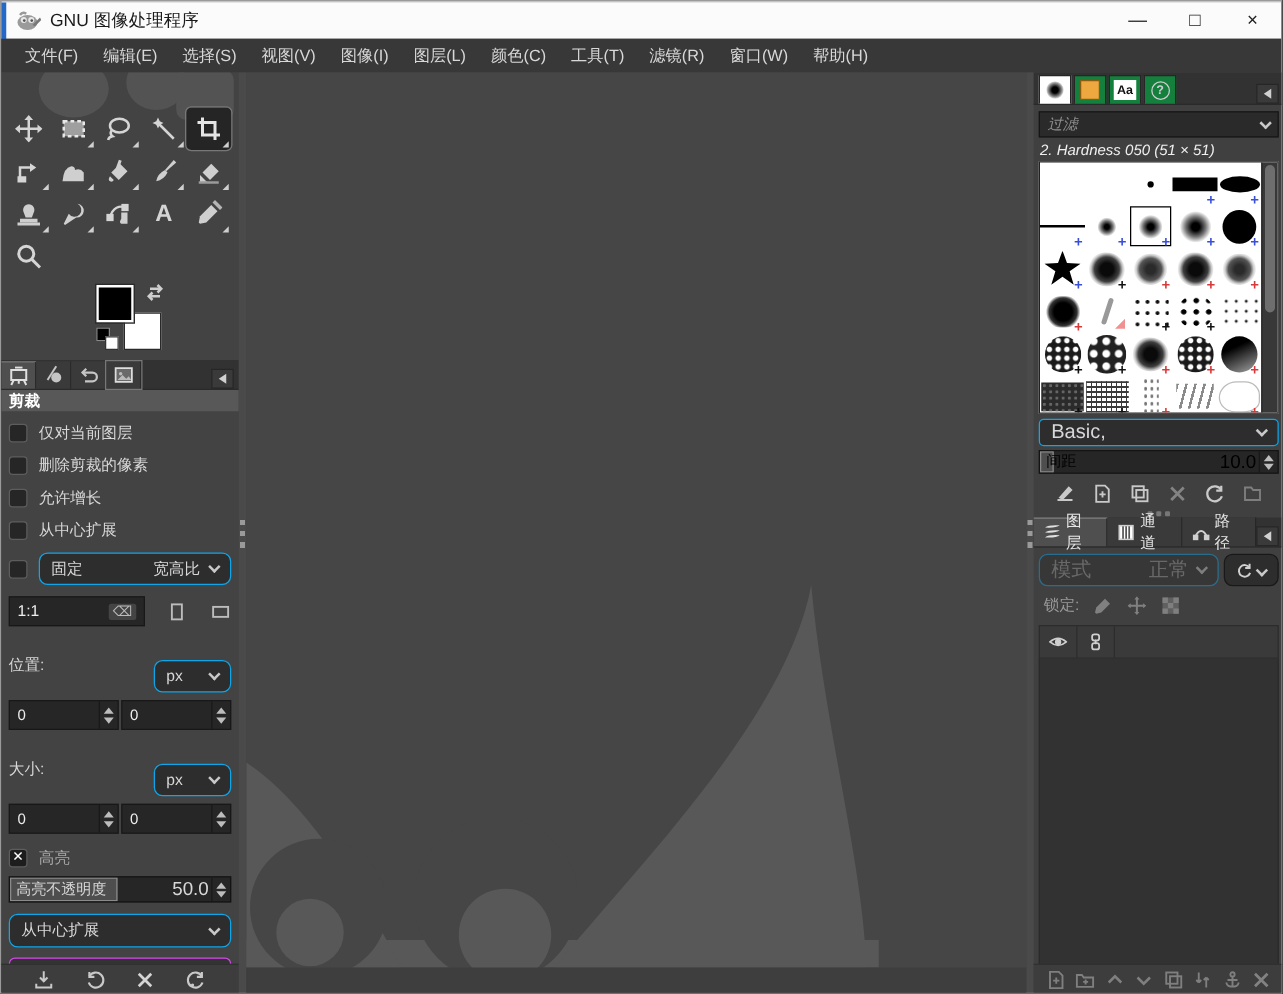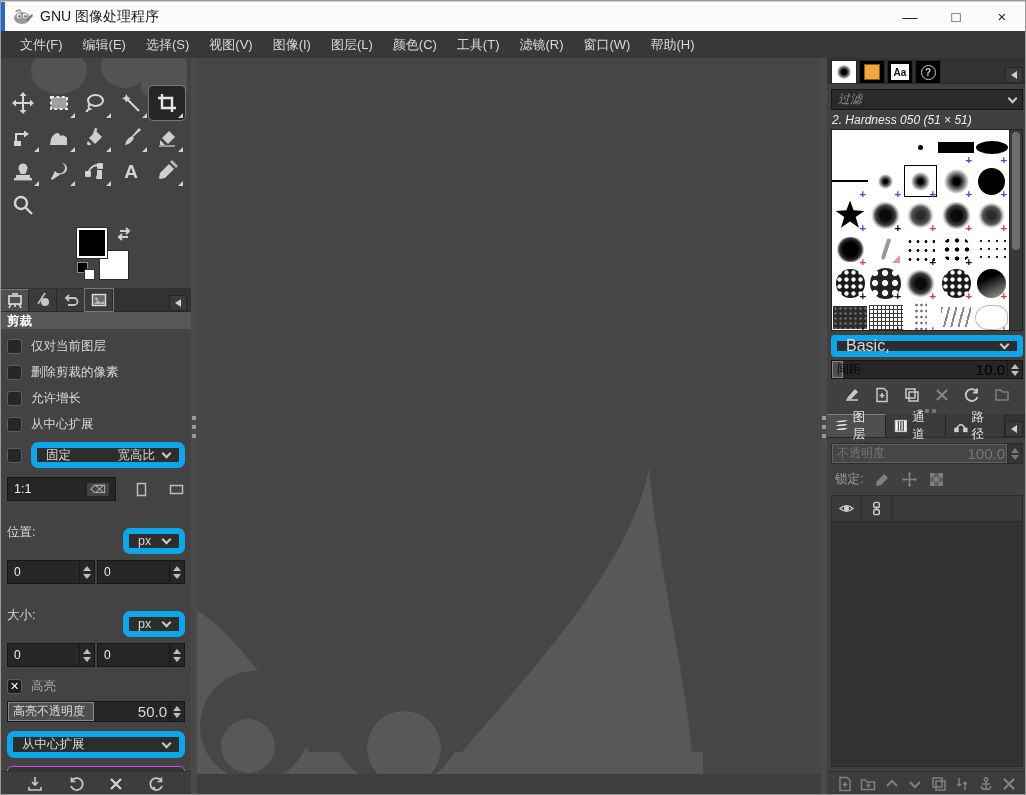--- a/index.html
+++ b/index.html
@@ -59,21 +59,21 @@
   .tri-left{width:0;height:0;border-top:4px solid transparent;border-bottom:4px solid transparent;
             border-right:6px solid #d0d0d0;}
   
   .tool-options{position:relative;padding:0 6px;font-size:12.5px;color:#d8d8d8;}
   .section-title{margin:0 -6px;height:17px;background:#585858;color:#fff;font-weight:bold;
                  padding:1px 6px 0;font-size:12.5px;}
   .opt-row{display:flex;align-items:center;gap:9px;margin-top:9px;}
   .cb{width:15px;height:15px;background:#262626;border:1px solid #5d5d5d;border-radius:3px;
       flex:none;display:flex;align-items:center;justify-content:center;color:#fff;
       font-size:11px;font-weight:bold;line-height:1;}
-  .dd{display:flex;align-items:center;background:#2d2d2d;border:6px solid #0ea5e9;border-radius:7px;
+  .dd{display:flex;align-items:center;background:#2d2d2d;border:1px solid #0ea5e9;border-radius:7px;
       height:26px;padding:4px 9px;color:#d8d8d8;}
   .chev{width:7px;height:7px;border-right:2px solid #c9c9c9;border-bottom:2px solid #c9c9c9;
         transform:rotate(45deg);margin-left:auto;flex:none;margin-top:-3px;}
   .fixed-dd{flex:1;}
   .entry{display:flex;align-items:center;background:#262626;border:1px solid #181818;height:24px;
          padding:0 6px;color:#eee;}
   .ratio-row .entry{width:122px;}
   .clear-x{margin-left:auto;color:#bbb;font-size:11px;background:#444;border-radius:2px;padding:0 3px;}
   .mini-btn{width:20px;height:20px;margin-left:8px;display:flex;align-items:center;justify-content:center;}
   .mini-btn svg{width:15px;height:15px;}
@@ -100,21 +100,21 @@
       border-top:1px solid #303030;display:flex;align-items:center;justify-content:space-around;padding:0 14px;}
   .icon-btn svg{width:16px;height:16px;display:block;}
   .disabled{opacity:.45;}
   
   .canvas svg{display:block;}
   
   .rsec{padding:0 4px;}
   .brush-tabs{height:26px;background:#323232;display:flex;align-items:flex-end;padding-left:4px;
               border-bottom:1px solid #2a2a2a;}
   .btab{width:26px;height:23px;margin-right:2px;display:flex;align-items:center;justify-content:center;
-        background:#000000;border:1px solid #262626;border-bottom:none;}
+        background:#15803d;border:1px solid #262626;border-bottom:none;}
   .btab.active{background:#fff;}
   .btab .bdot{width:14px;height:14px;border-radius:50%;
         background:radial-gradient(circle,#000 25%,rgba(0,0,0,.45) 55%,transparent 75%);}
   .btab .pat{width:16px;height:16px;background:#eda93f;border:1px solid #8a5a10;}
   .btab .fontAa{width:18px;height:16px;background:#fff;color:#111;font-size:10px;font-weight:bold;
         display:flex;align-items:center;justify-content:center;}
   .btab .qm{width:15px;height:15px;border:1.5px solid #cfcfcf;border-radius:50%;color:#cfcfcf;
         font-size:10px;font-weight:bold;display:flex;align-items:center;justify-content:center;}
   .filter-row{margin:5px 4px 0;height:21px;background:#2a2a2a;border:1px solid #161616;
         display:flex;align-items:center;padding:0 6px;}
@@ -790,32 +790,35 @@
             <rect x="1" y="9.5" width="3" height="3" fill="#cfcfcf"></rect>
             <rect x="10" y="9.5" width="3" height="3" fill="#cfcfcf"></rect>
           </svg>
         <span>路径</span>
       </div>
       <div class="expander">
           <span class="tri-left"></span>
         </div>
     </div>
 
-
-    <div class="opacity">
-      <div class="spinslider disabled">
-        <span class="fill" style="width:92%;"></span>
-        <span class="lab">不透明度</span>
-        <span class="num">100.0</span>
-        <span class="btns">
-            <i class="aru"></i>
-            <i class="ard"></i>
-          </span>
-      </div>
-    </div>
+    <div class="mode-row">
+      <div class="dd mode-dd disabled">
+        <span>模式</span>
+        <span style="margin-left:auto;">正常</span>
+        <span class="chev" style="margin-left:7px;"></span>
+      </div>
+      <div class="mode-reset">
+        <svg viewBox="0 0 14 14" fill="none" stroke="#cfcfcf" stroke-width="1.7">
+            <path d="M11.5 4.5 A5 5 0 1 0 12 9"></path>
+            <path d="M11.5 1 v3.8 h-3.8"></path>
+          </svg>
+        <span class="chev" style="margin:0;"></span>
+      </div>
+    </div>
+
 
     <div class="lock-row">
       <span>锁定:</span>
       <svg class="disabled" viewBox="0 0 15 15" fill="#cfcfcf">
           <path d="M9 2 L13 6 L6 13 L2 14 L1 13 L2 9 Z"></path>
         </svg>
       <svg class="disabled" viewBox="0 0 15 15" stroke="#cfcfcf" stroke-width="1.6" fill="#cfcfcf">
           <path d="M7.5 2 v11 M2 7.5 h11"></path>
           <path d="M7.5 0 l2 2.5 h-4 Z M7.5 15 l2 -2.5 h-4 Z M0 7.5 l2.5 -2 v4 Z M15 7.5 l-2.5 -2 v4 Z" stroke="none"></path>
         </svg>

